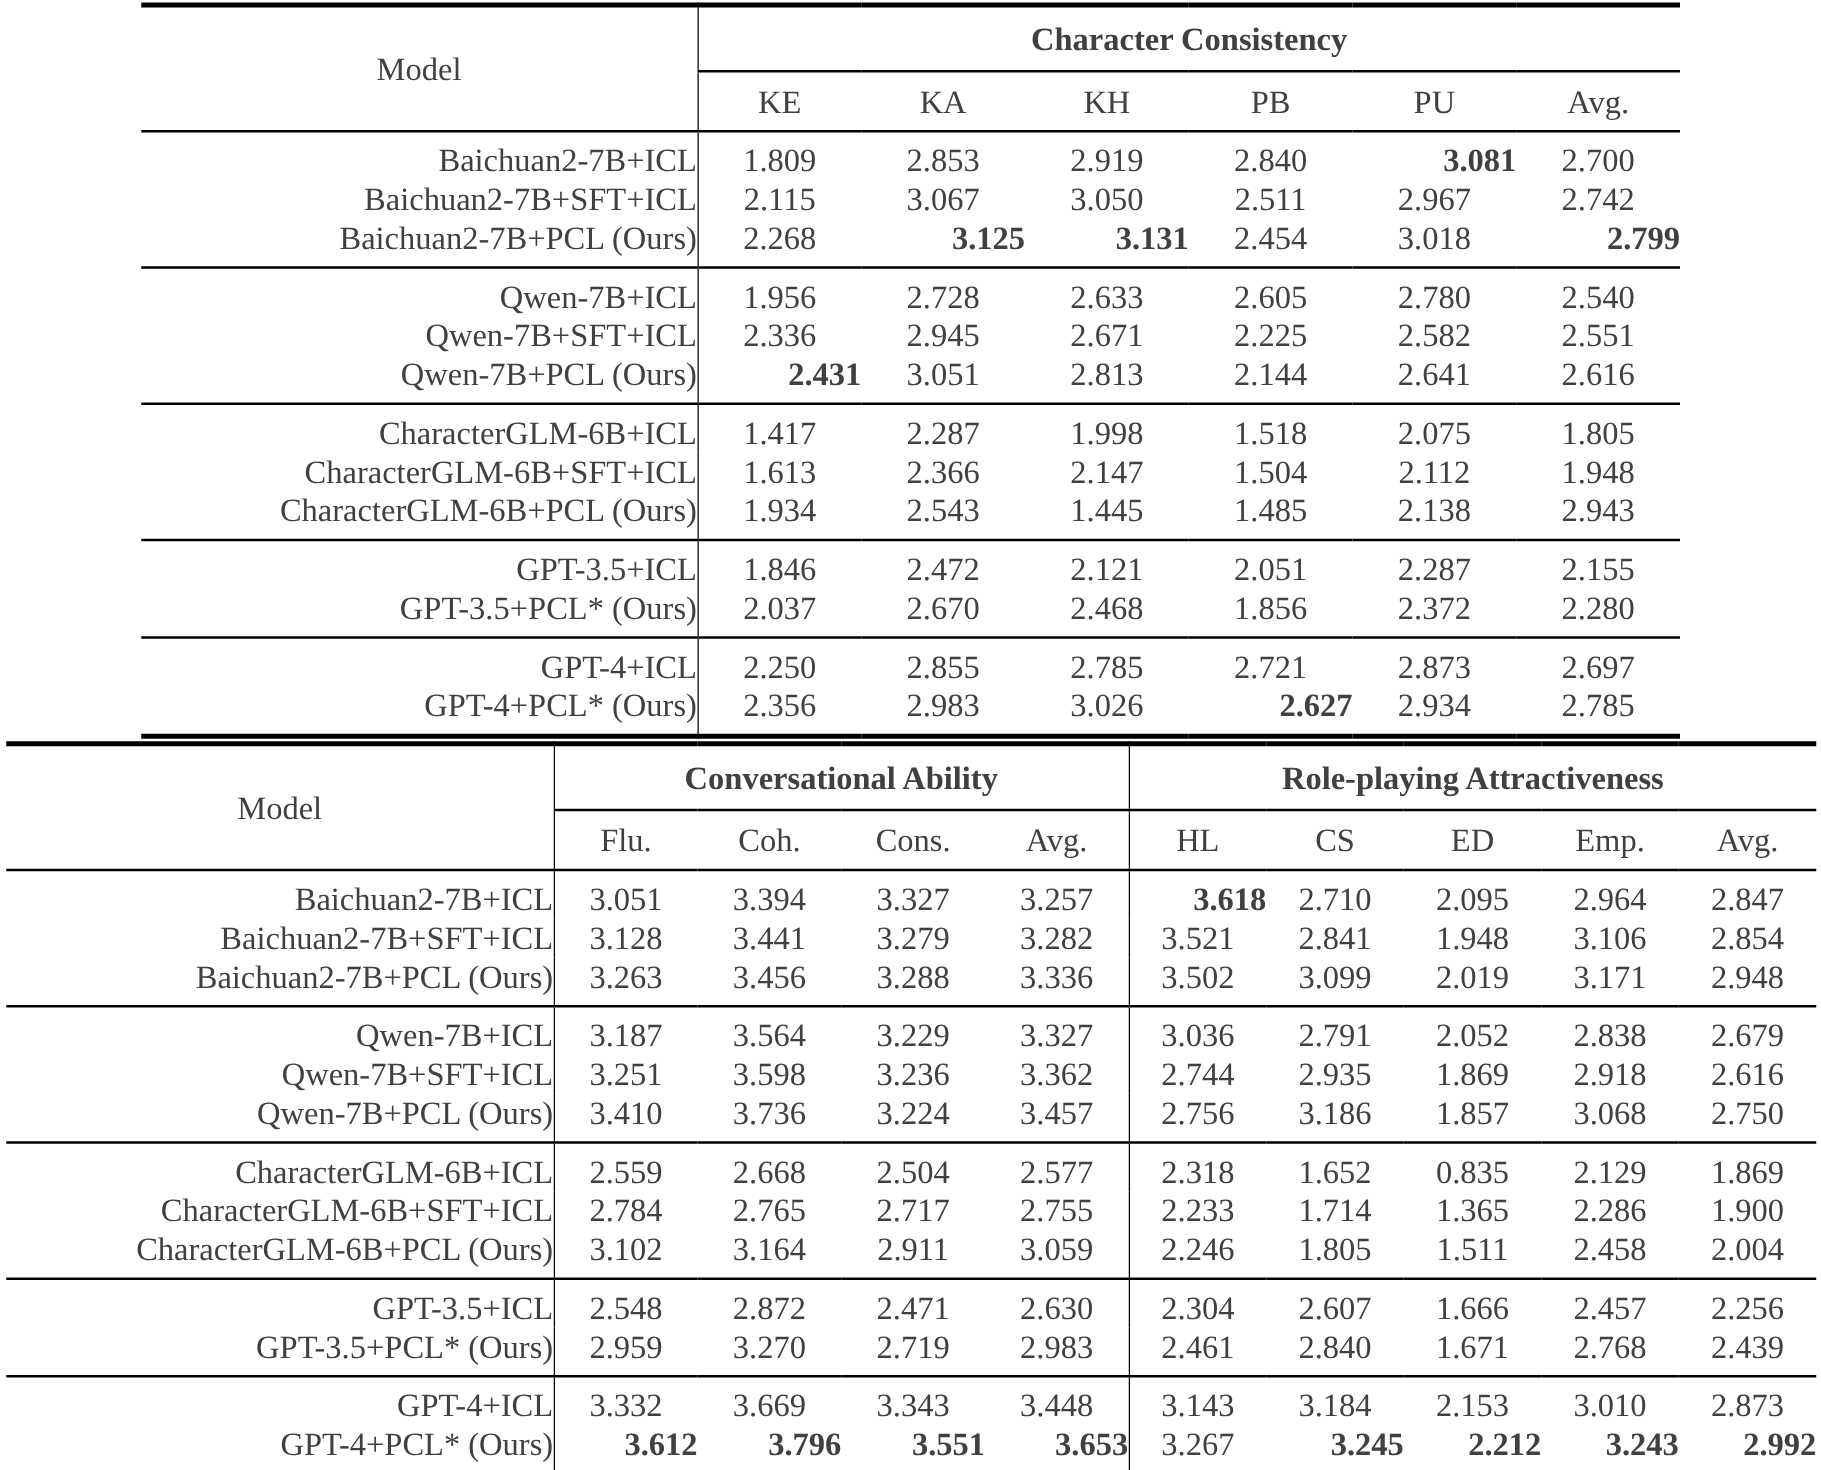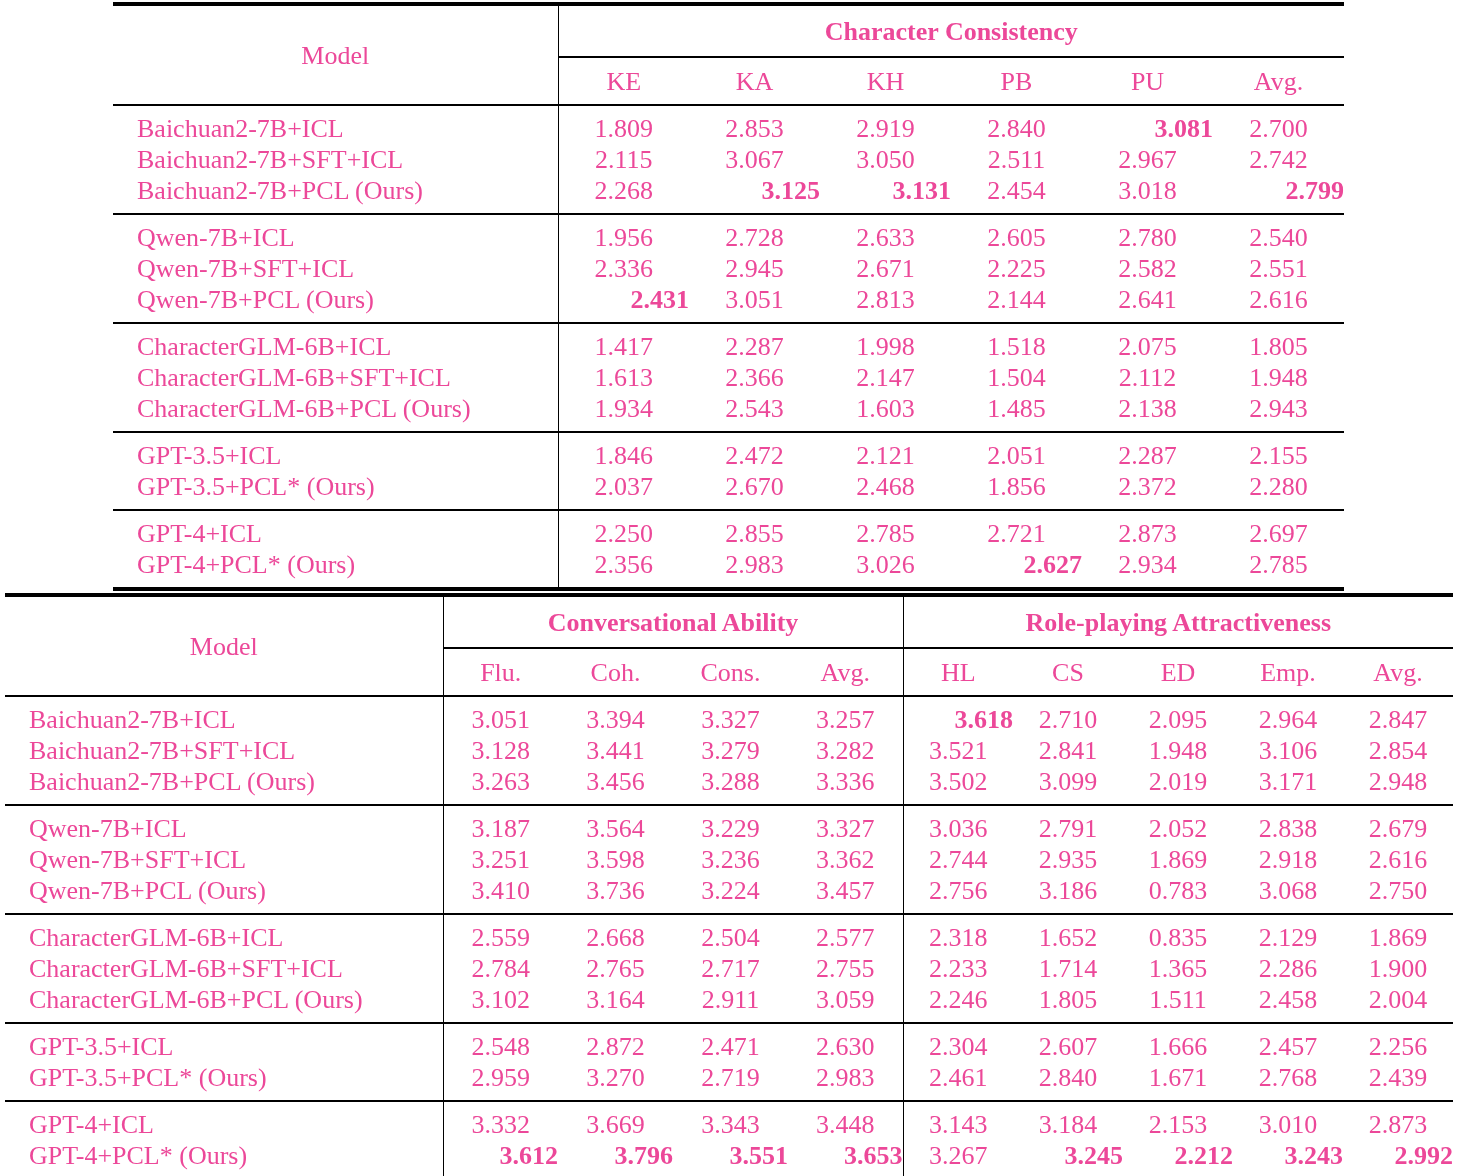--- a/index.html
+++ b/index.html
@@ -13,21 +13,21 @@
     overflow: hidden;
   }
   .tbl-wrap { position: absolute; }
   #t1 { left: 113px; top: 2px; width: 1230px; }
   #t2 { left: 5px;  top: 593px; width: 1447px; }
 
   table {
     border-collapse: collapse;
     table-layout: fixed;
     width: 100%;
-    color: #ec4899;
+    color: #404040;
   }
   #t1 table { border-top: 4px solid #000; border-bottom: 4px solid #000; }
   #t2 table { border-top: 4px solid #000; border-bottom: 5px solid #000; }
 
   th, td {
     margin: 0; padding: 0;
     font-weight: normal;
     font-size: 26px;
     line-height: 31px;
     text-align: center;
@@ -55,21 +55,21 @@
   .model-th {
     border-bottom: 2px solid #000;
     font-size: 26px;
   }
   .v { border-left: 1px solid #000; } 
 
   tr.sep td { border-top: 2px solid #000; }  
   tr.bt td { padding-top: 7px; }             
   tr.bb td { padding-bottom: 7px; }          
 
-  td.model-cell { text-align: left; padding-left: 24px; }
+  td.model-cell { text-align: right; padding-left: 24px; }
   .b { font-weight: bold; text-align: right; }
 </style>
 </head>
 <body>
 
 <div class="canvas">
   <div class="tbl-wrap" id="t1">
       <table>
         <colgroup>
           <col class="c-model">
@@ -164,21 +164,21 @@
             <td class="">2.366</td>
             <td class="">2.147</td>
             <td class="">1.504</td>
             <td class="">2.112</td>
             <td class="">1.948</td>
           </tr>
           <tr class="bb">
             <td class="model-cell">CharacterGLM-6B+PCL (Ours)</td>
             <td class="v">1.934</td>
             <td class="">2.543</td>
-            <td class="">1.603</td>
+            <td class="">1.445</td>
             <td class="">1.485</td>
             <td class="">2.138</td>
             <td class="">2.943</td>
           </tr>
           <tr class="bt sep">
             <td class="model-cell">GPT-3.5+ICL</td>
             <td class="v">1.846</td>
             <td class="">2.472</td>
             <td class="">2.121</td>
             <td class="">2.051</td>
@@ -309,21 +309,21 @@
             <td class="">2.616</td>
           </tr>
           <tr class="bb">
             <td class="model-cell">Qwen-7B+PCL (Ours)</td>
             <td class="v">3.410</td>
             <td class="">3.736</td>
             <td class="">3.224</td>
             <td class="">3.457</td>
             <td class="v">2.756</td>
             <td class="">3.186</td>
-            <td class="">0.783</td>
+            <td class="">1.857</td>
             <td class="">3.068</td>
             <td class="">2.750</td>
           </tr>
           <tr class="bt sep">
             <td class="model-cell">CharacterGLM-6B+ICL</td>
             <td class="v">2.559</td>
             <td class="">2.668</td>
             <td class="">2.504</td>
             <td class="">2.577</td>
             <td class="v">2.318</td>

